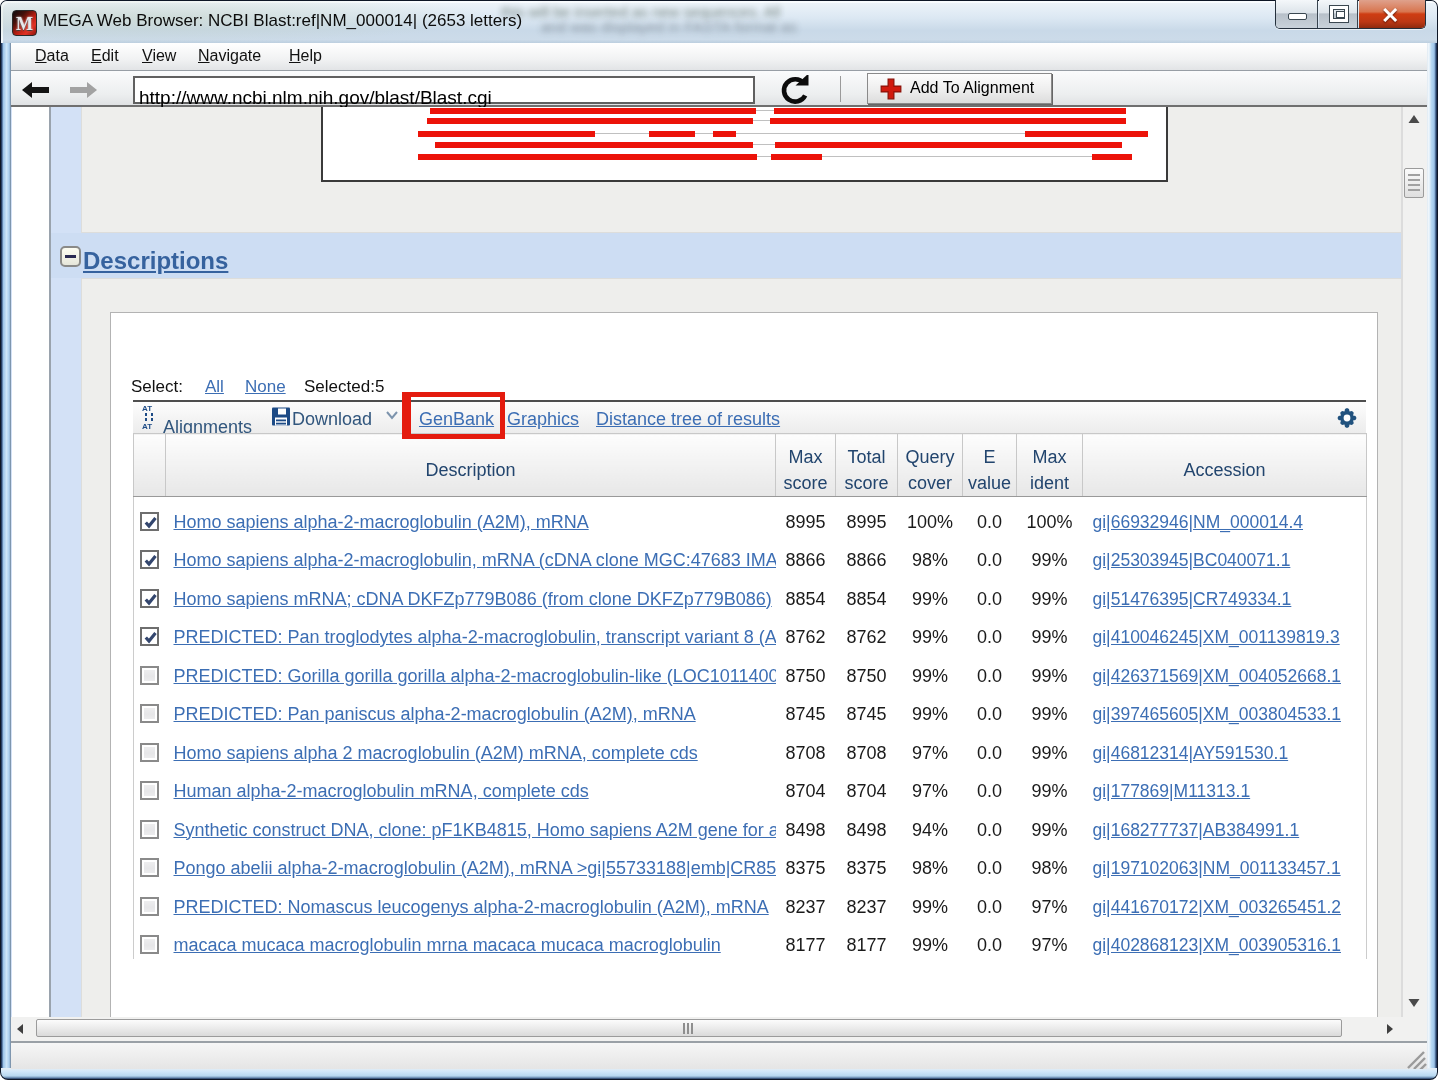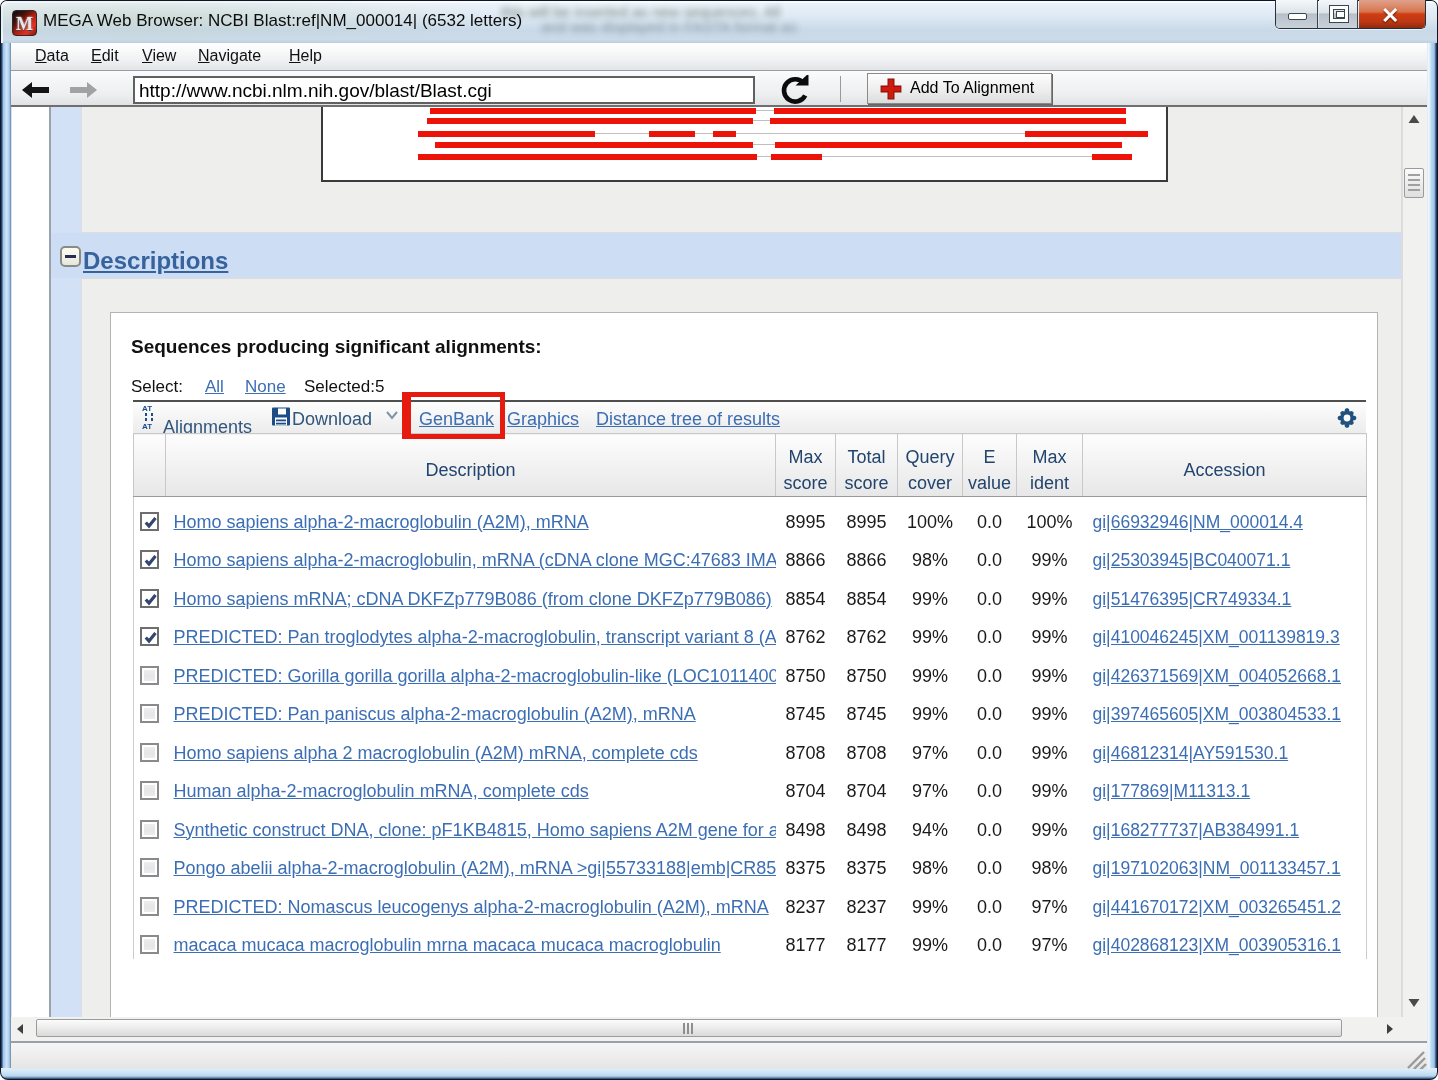--- a/index.html
+++ b/index.html
@@ -29,21 +29,21 @@
 #btnclose { left:83px; width:68px; background:linear-gradient(#dfa18c 0%,#d8754f 42%,#cf3d13 50%,#bc3814 78%,#8e2a0e 100%); }
 #minglyph { position:absolute; left:12px; top:13px; width:19px; height:7px; background:#fff; border:1px solid #3a4750; border-radius:2px;}
 #maxglyph { position:absolute; left:11px; top:6px; width:18px; height:16px; border:3px solid #fff; outline:1px solid #3a4750; box-shadow:inset 0 0 0 1px #3a4750;}
 #maxinner { position:absolute; left:4px; top:3px; width:7px; height:5px; background:#fff; box-shadow:0 0 0 1px #3a4750;}
 #xglyph { position:absolute; left:22px; top:3px; font-size:22px; font-weight:bold; color:#fff; text-shadow:0 1px 2px #5a1505; }
 
 
 #menubar { left:11px; top:43px; width:1416px; height:28px; background:linear-gradient(#ffffff,#f1f2f3 60%,#e2e4e6); border-bottom:1px solid #979ea5; font-size:16px; color:#111;}
 .mi { position:absolute; top:4px; }
 #toolbar { left:11px; top:71px; width:1416px; height:36px; background:linear-gradient(#fafbfc,#eceeef 70%,#e0e2e4); border-bottom:2px solid #6f6f6f; }
-#urlbox { left:133px; top:76px; width:622px; height:28px; background:#fff; border:2px solid #606060; font-size:19px; color:#000; padding:2px 0 0 4px;}
+#urlbox { left:133px; top:76px; width:622px; height:28px; background:#fff; border:2px solid #606060; font-size:19px; color:#000; padding:9px 0 0 4px;}
 #addbtn { left:867px; top:73px; width:185px; height:31px; background:linear-gradient(#fdfdfd,#ececec 60%,#dcdcdc); border:1px solid #8a8a8a; box-shadow:1px 1px 0 #666; font-size:15px; color:#000; }
 #addbtn span.t{ position:absolute; left:42px; top:5px; font-size:16px;}
 #vsep { left:840px; top:76px; width:1px; height:26px; background:#9a9a9a; }
 
 
 #content { left:11px; top:107px; width:1392px; height:910px; background:#d3e1f6; overflow:hidden; }
 
 #wmargin { left:1px; top:0; width:37px; height:910px; background:#fff; }
 #wline { left:38px; top:0; width:2px; height:910px; background:#9aa3ad; }
 #graybox1 { left:70px; top:0; width:1322px; height:126px; background:#eeeeec; border:1px solid #dddddb; border-top:none; }
@@ -90,21 +90,21 @@
     <div class="abs" style="left:500px;top:2px;width:700px;height:15px;color:#72807a;font-size:15px;filter:blur(3.2px);opacity:.95;">this will be inserted as new sequences. All</div>
     <div class="abs" style="left:540px;top:17px;width:700px;height:15px;color:#7f8b95;font-size:15px;filter:blur(3.2px);opacity:.9;">and was displayed in FASTA format as</div>
     <div class="abs" style="left:0;top:0;width:500px;height:42px;background:radial-gradient(ellipse at 30% 40%, rgba(190,205,185,.45), rgba(190,205,185,0) 70%);"></div>
   </div>
   <div id="frameL" class="abs"></div>
   <div id="frameR" class="abs"></div>
   <div id="frameB" class="abs"></div>
   <div id="appicon" class="abs">
       <span>M</span>
     </div>
-  <div id="title" class="abs">MEGA Web Browser: NCBI Blast:ref|NM_000014| (6532 letters)</div>
+  <div id="title" class="abs">MEGA Web Browser: NCBI Blast:ref|NM_000014| (2653 letters)</div>
   <div id="capbtns" class="abs">
     <div id="btnmin" class="cb1">
         <div id="minglyph"></div>
       </div>
     <div id="btnmax" class="cb1">
         <div id="maxglyph">
           <div id="maxinner"></div>
         </div>
       </div>
     <div id="btnclose" class="cb1">
@@ -164,21 +164,20 @@
       <div class="rbar" style="left:448px;top:53px;width:51px;"></div>
       <div class="rbar" style="left:769px;top:53px;width:40px;"></div>
     </div>
     <div id="band" class="abs"></div>
     <div id="collapse" class="abs">
         <i></i>
       </div>
     <div id="desch" class="abs">Descriptions</div>
     <div id="graybox2" class="abs"></div>
     <div id="whitebox" class="abs">
-      <div id="seqhead" class="abs">Sequences producing significant alignments:</div>
       <div id="selline" class="abs">Select:<a class="lk" style="position:absolute;left:74px;" href="#">All</a><a class="lk" style="position:absolute;left:114px;" href="#">None</a><span style="position:absolute;left:173px;">Selected:5</span></div>
       <div id="ttool" class="abs">
         <svg style="position:absolute;left:9px;top:2px;" width="16" height="25" viewBox="0 0 16 25">
           <text x="0" y="7" font-size="8" font-weight="bold" fill="#1d4b86" font-family="Liberation Sans">AT</text>
           <rect x="3" y="9" width="2" height="3" fill="#1d4b86"></rect>
             <rect x="3" y="14" width="2" height="3" fill="#1d4b86"></rect>
           <rect x="9" y="9" width="2" height="3" fill="#1d4b86"></rect>
             <rect x="9" y="14" width="2" height="3" fill="#1d4b86"></rect>
           <text x="0" y="25" font-size="8" font-weight="bold" fill="#1d4b86" font-family="Liberation Sans">AT</text>
         </svg>

